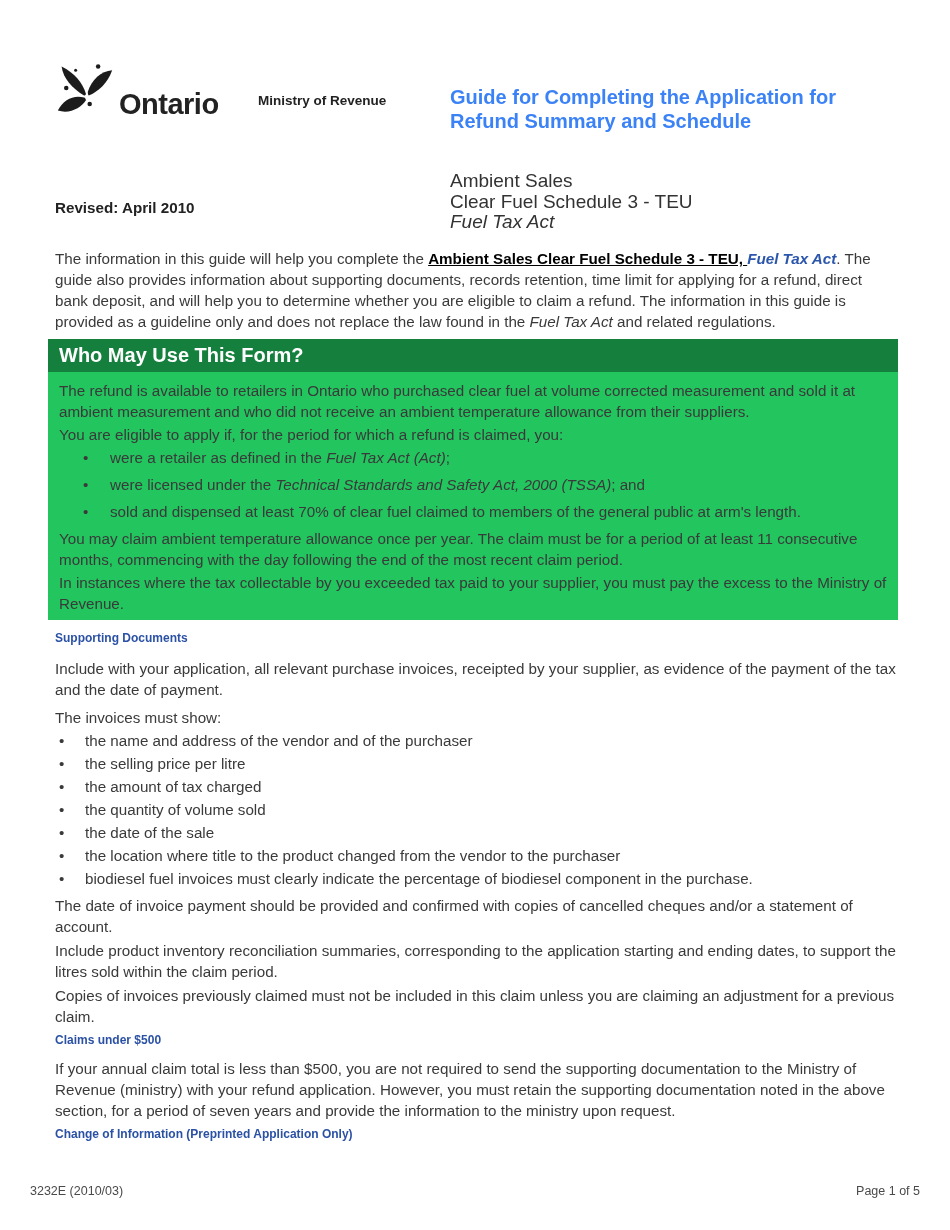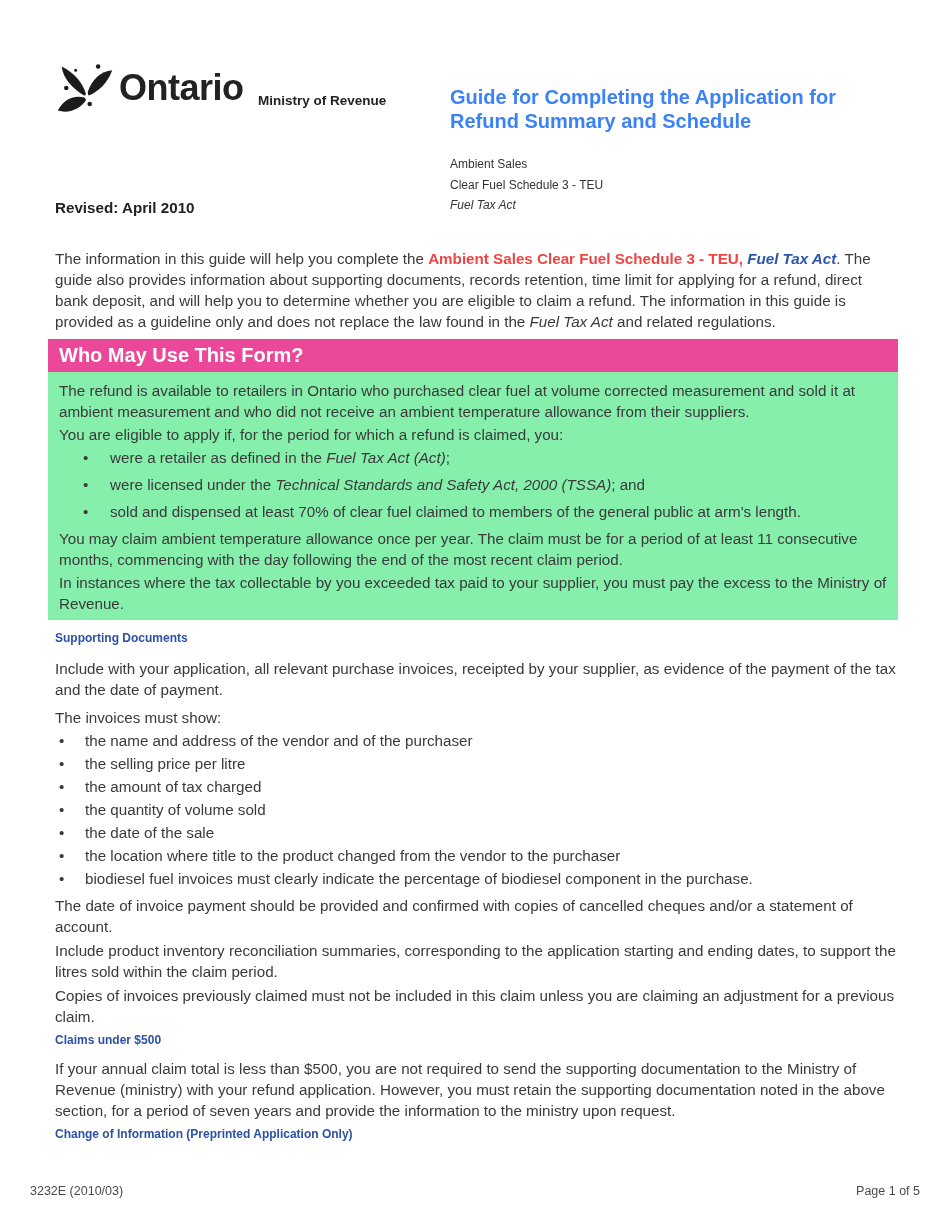--- a/index.html
+++ b/index.html
@@ -9,48 +9,48 @@
     font-family:"Liberation Sans", sans-serif;
     color:#3a3a3a; font-size:15.2px; line-height:21px;
     -webkit-font-smoothing:antialiased;
   }
   .page { position:relative; width:950px; height:1230px; }
 
   
   .logo-block { position:absolute; left:55px; top:57px; display:flex; align-items:flex-end; }
   .trillium { width:60px; height:64px; display:block; }
   .ontario-word {
-    font-size:36px; font-weight:bold; letter-spacing:-0.5px; color:#222;
-    margin-left:4px; margin-bottom:15px; line-height:1;
+    font-size:29px; font-weight:bold; letter-spacing:-0.5px; color:#222;
+    margin-left:4px; margin-bottom:2px; line-height:1;
   }
   .ministry { position:absolute; left:258px; top:90px; font-size:13.5px; font-weight:bold; color:#222; }
   .doc-title {
     position:absolute; left:450px; top:85px; width:460px;
     font-size:20px; font-weight:bold; color:#3b82f6; line-height:24px;
   }
-  .doc-subtitle { position:absolute; left:450px; top:154px; font-size:12px; color:#333; line-height:20.5px; }
+  .doc-subtitle { position:absolute; left:450px; top:171px; font-size:19px; color:#333; line-height:20.5px; }
   .doc-subtitle .it { font-style:italic; }
   .revised { position:absolute; left:55px; top:197px; font-size:15.2px; font-weight:bold; color:#222; }
 
   
   .content { position:absolute; left:55px; top:248px; width:843px; }
   p { margin:0 0 7px 0; }
-  .em-blue { color:#ef4444; font-weight:bold; }
+  .em-blue { color:#000000; font-weight:bold;text-decoration:underline; }
   .em-blue-it { color:#2b56ac; font-weight:bold; font-style:italic; }
   .it { font-style:italic; }
 
   .banner {
     margin-top:2px; margin-left:-7px; width:850px;
-    background:#ec4899; color:#ffffff;
+    background:#15803d; color:#ffffff;
     font-size:20px; font-weight:bold; line-height:33px; height:33px;
     padding-left:11px;
   }
   .info-box {
     margin-left:-7px; width:850px;
-    background:#86efac; padding:8px 11px 4px 11px;
+    background:#22c55e; padding:8px 11px 4px 11px;
   }
   .info-box p { margin:0 0 2px 0; }
   .info-box ul { list-style:none; margin:0 0 2px 0; }
   .info-box li { position:relative; padding-left:51px; margin-bottom:6px; }
   .info-box li::before { content:"\2022"; position:absolute; left:24px; }
 
   h2.sec {
     font-size:12px; font-weight:bold; color:#2b51a5;
     line-height:21px; margin:8px 0 9px 0;
   }

